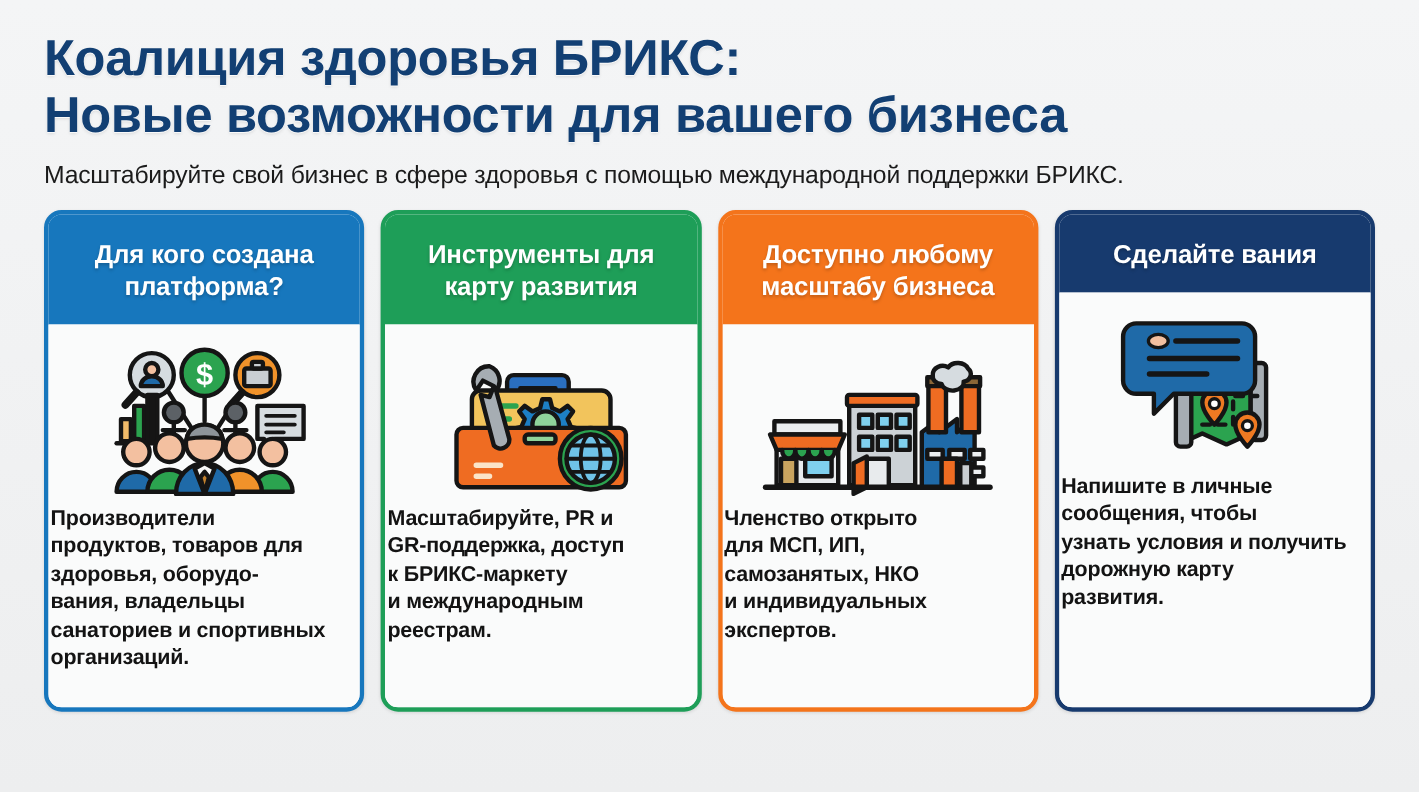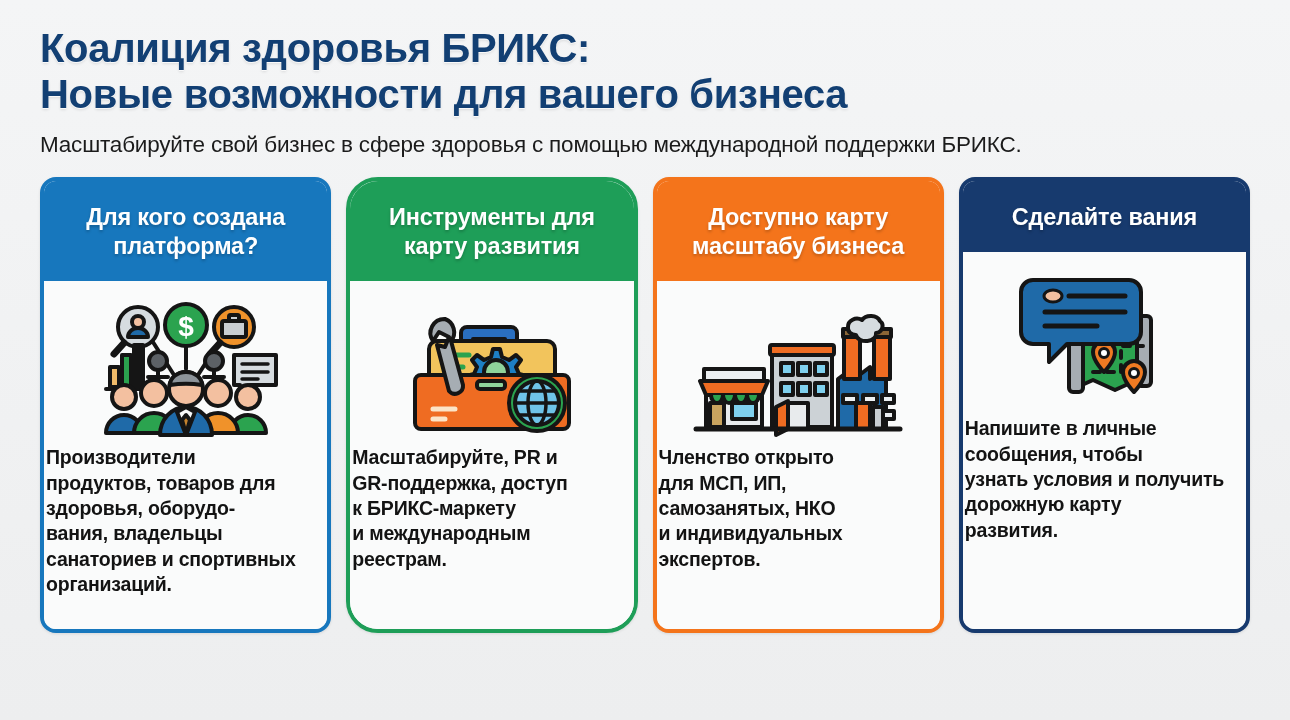--- a/index.html
+++ b/index.html
@@ -23,21 +23,21 @@
     background: linear-gradient(180deg, #f4f5f6 0%, #f1f2f3 45%, #edeeef 100%);
     padding: 26px 40px 0 40px;
   }
 
   
   .header { margin-bottom: 10px; }
 
   .title {
     color: #123f73;
     font-weight: bold;
-    font-size: 40px;
+    font-size: 46px;
     line-height: 1.14;
     letter-spacing: -0.3px;
     text-shadow: 0 1px 0 rgba(255,255,255,0.8), 0 2px 3px rgba(0,0,0,0.10);
   }
   .title-line { display: block; white-space: nowrap; }
 
   .subtitle {
     margin-top: 14px;
     color: #1b1b1b;
     font-size: 22.5px;
@@ -183,21 +183,21 @@
           <span class="card-text-line">Производители</span>
           <span class="card-text-line">продуктов, товаров для</span>
           <span class="card-text-line">здоровья, оборудо-</span>
           <span class="card-text-line">вания, владельцы</span>
           <span class="card-text-line">санаториев и спортивных</span>
           <span class="card-text-line">организаций.</span>
         </div>
       </div>
     </div>
 
-    <div class="card" style="border-color: rgb(30, 158, 88); border-radius: 32px;">
+    <div class="card" style="border-color: rgb(30, 158, 88);">
       <div class="card-header" style="background: rgb(30, 158, 88);">
         <span class="card-header-line">Инструменты для</span>
         <span class="card-header-line">карту развития</span>
       </div>
       <div class="card-body">
         <div class="icon-wrap">
           <svg width="190" height="140" viewBox="0 0 190 140">
             <g stroke="#151515" stroke-width="4" stroke-linejoin="round" stroke-linecap="round">
 
               <path d="M70 30 h44 a6 6 0 0 1 6 6 v14 h-12 v-8 h-32 v8 h-12 v-14 a6 6 0 0 1 6 -6 z" fill="#2a6fc0"></path>
@@ -228,21 +228,21 @@
           <span class="card-text-line">GR-поддержка, доступ</span>
           <span class="card-text-line">к БРИКС-маркету</span>
           <span class="card-text-line">и международным</span>
           <span class="card-text-line">реестрам.</span>
         </div>
       </div>
     </div>
 
     <div class="card" style="border-color: rgb(244, 116, 27);">
       <div class="card-header" style="background: rgb(244, 116, 27);">
-        <span class="card-header-line">Доступно карту</span>
+        <span class="card-header-line">Доступно любому</span>
         <span class="card-header-line">масштабу бизнеса</span>
       </div>
       <div class="card-body">
         <div class="icon-wrap">
           <svg width="220" height="140" viewBox="0 0 220 140">
             <g stroke="#151515" stroke-width="4" stroke-linejoin="round" stroke-linecap="round">
 
               <rect x="18" y="96" width="56" height="34" fill="#e8ebed"></rect>
               <rect x="16" y="72" width="60" height="12" fill="#eceff1"></rect>
               <path d="M12 84 h68 l-6 14 h-56 z" fill="#ef6c22"></path>

